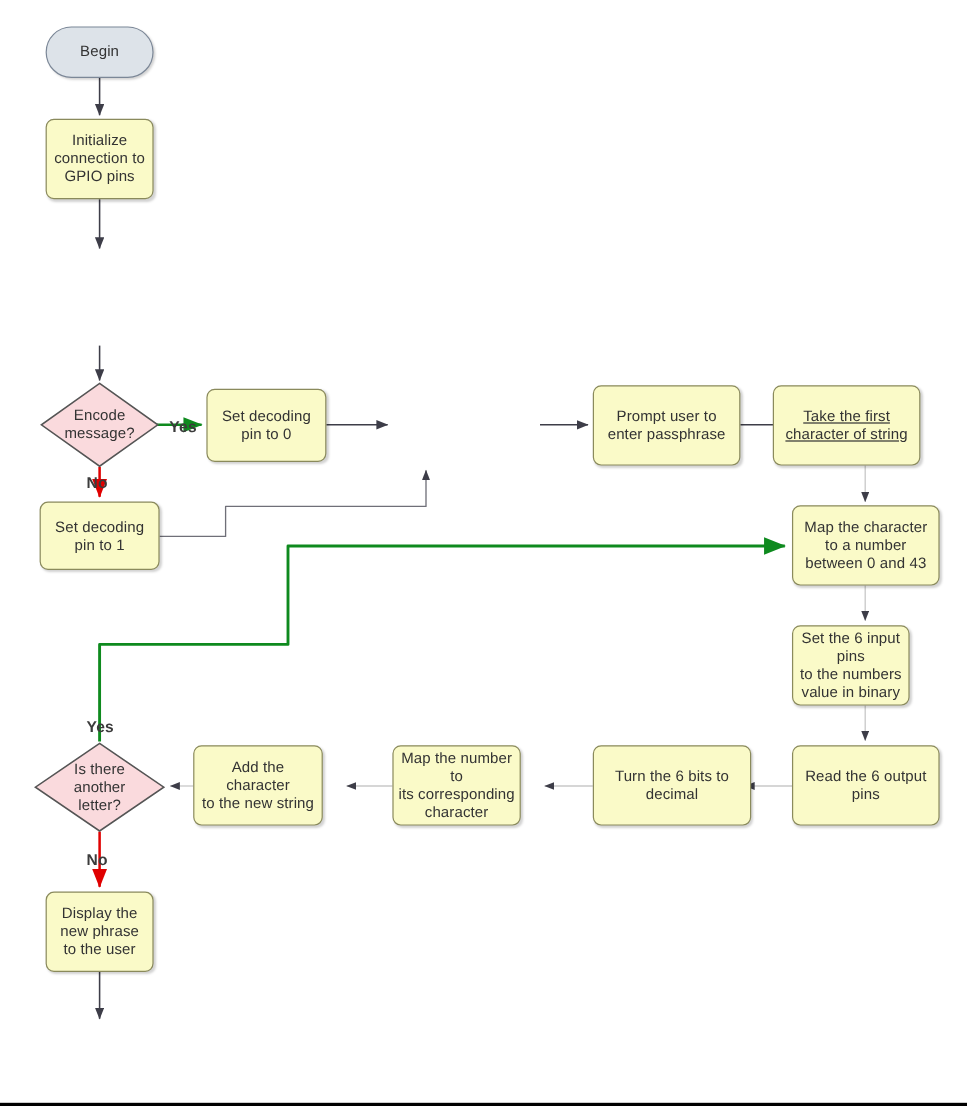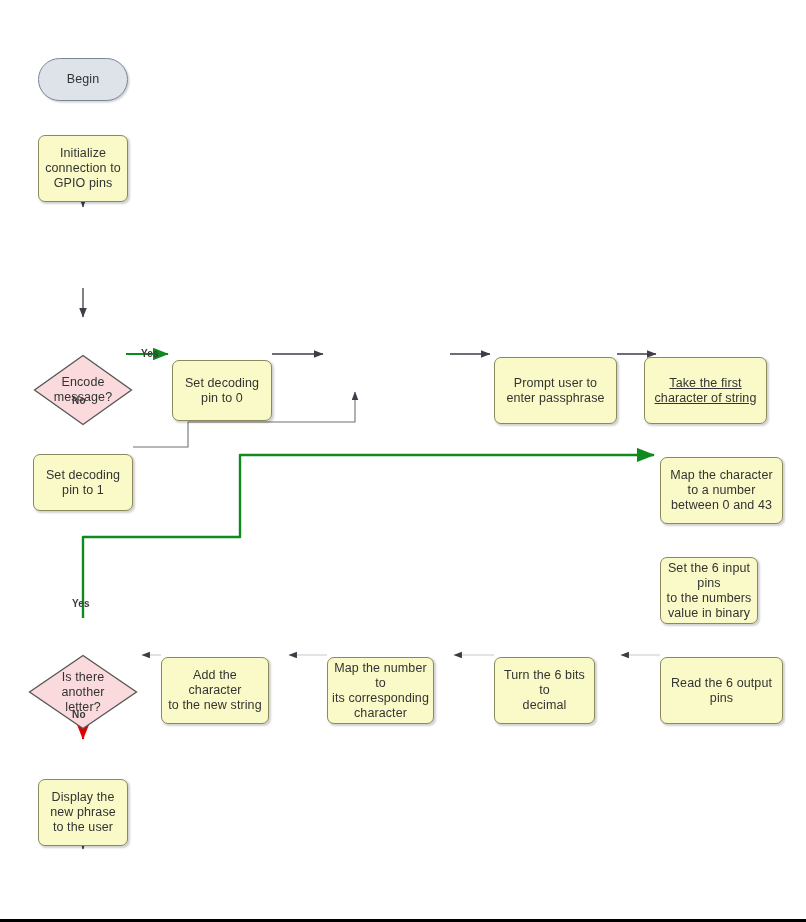--- a/index.html
+++ b/index.html
@@ -31,21 +31,20 @@
     position: absolute;
     box-sizing: border-box;
     display: flex;
     align-items: center;
     justify-content: center;
     text-align: center;
     color: #333333;
     font-size: 12.5px;
     line-height: 15px;
     letter-spacing: 0.1px;
-    margin-top: 36px;
   }
   .node .txt {
     display: block;
     width: 100%;
     padding: 0 4px;
     white-space: pre-line;
     box-sizing: border-box;
   }
   .process {
     background: #fafac8;
@@ -68,21 +67,21 @@
     position: absolute;
     left: 0; top: 0;
     width: 100%; height: 100%;
   }
   .decision .txt {
     position: relative;
     z-index: 2;
   }
   .edge-label {
     position: absolute;
-    font-size: 10px;
+    font-size: 13px;
     font-weight: bold;
     color: #3b3b3b;
     letter-spacing: 0.2px;
     white-space: nowrap;
   }
 </style>
 </head>
 <body>
 
 <div id="canvas">
@@ -195,21 +194,21 @@
     <span class="txt">Set the 6 input pins
 to the numbers
 value in binary</span>
   </div>
 
   <div class="node process" style="left:660px; top:621px; width:123px; height:67px;">
     <span class="txt">Read the 6 output
 pins</span>
   </div>
 
-  <div class="node process" style="left:494px; top:621px; width:101px; height:67px;">
+  <div class="node process" style="left:494px; top:621px; width:132px; height:67px;">
     <span class="txt">Turn the 6 bits to
 decimal</span>
   </div>
 
   <div class="node process" style="left:327px; top:621px; width:107px; height:67px;">
     <span class="txt">Map the number to
 its corresponding
 character</span>
   </div>
 

